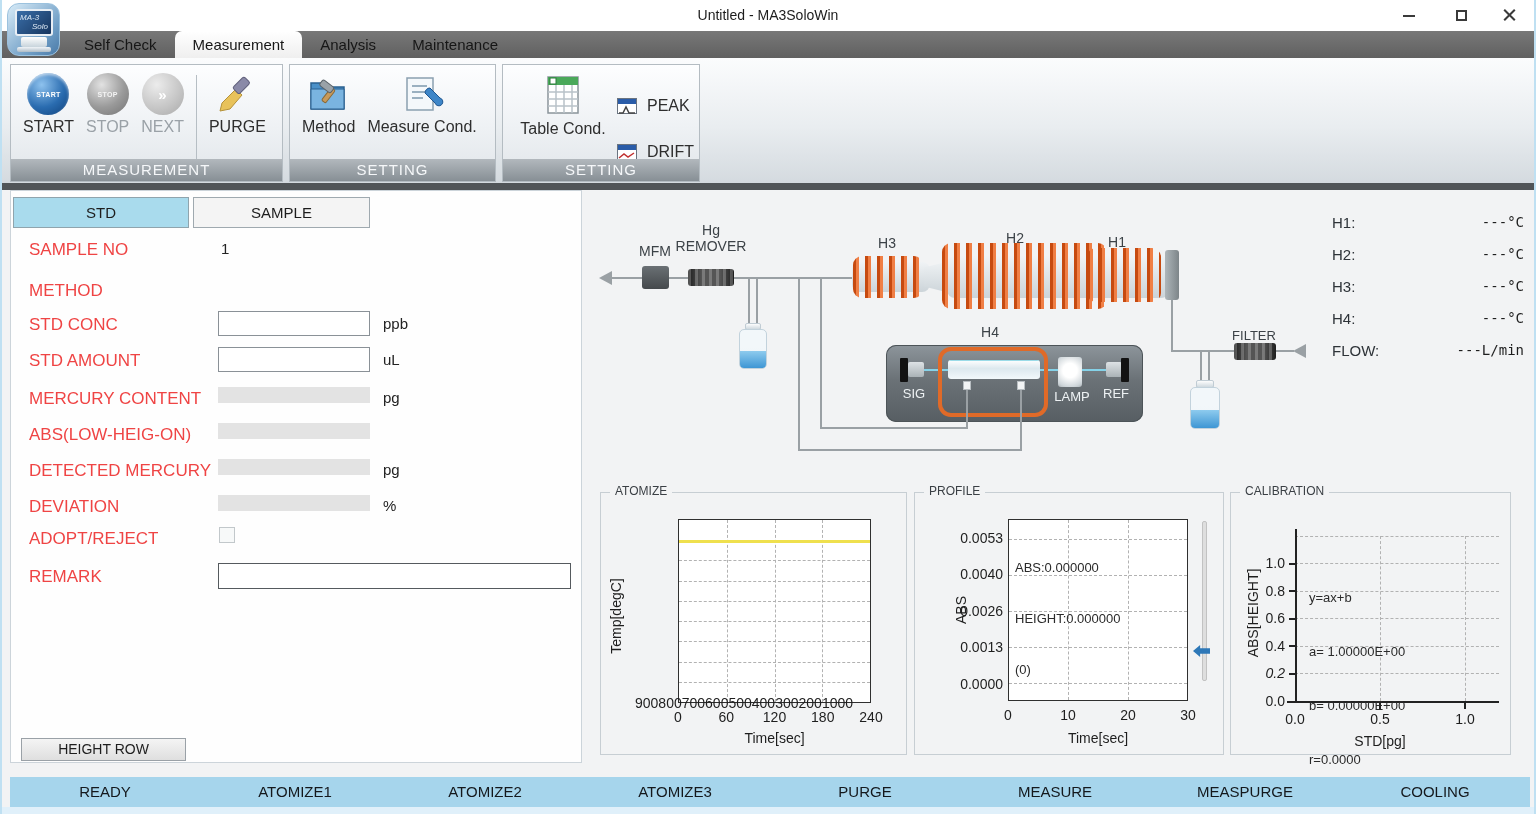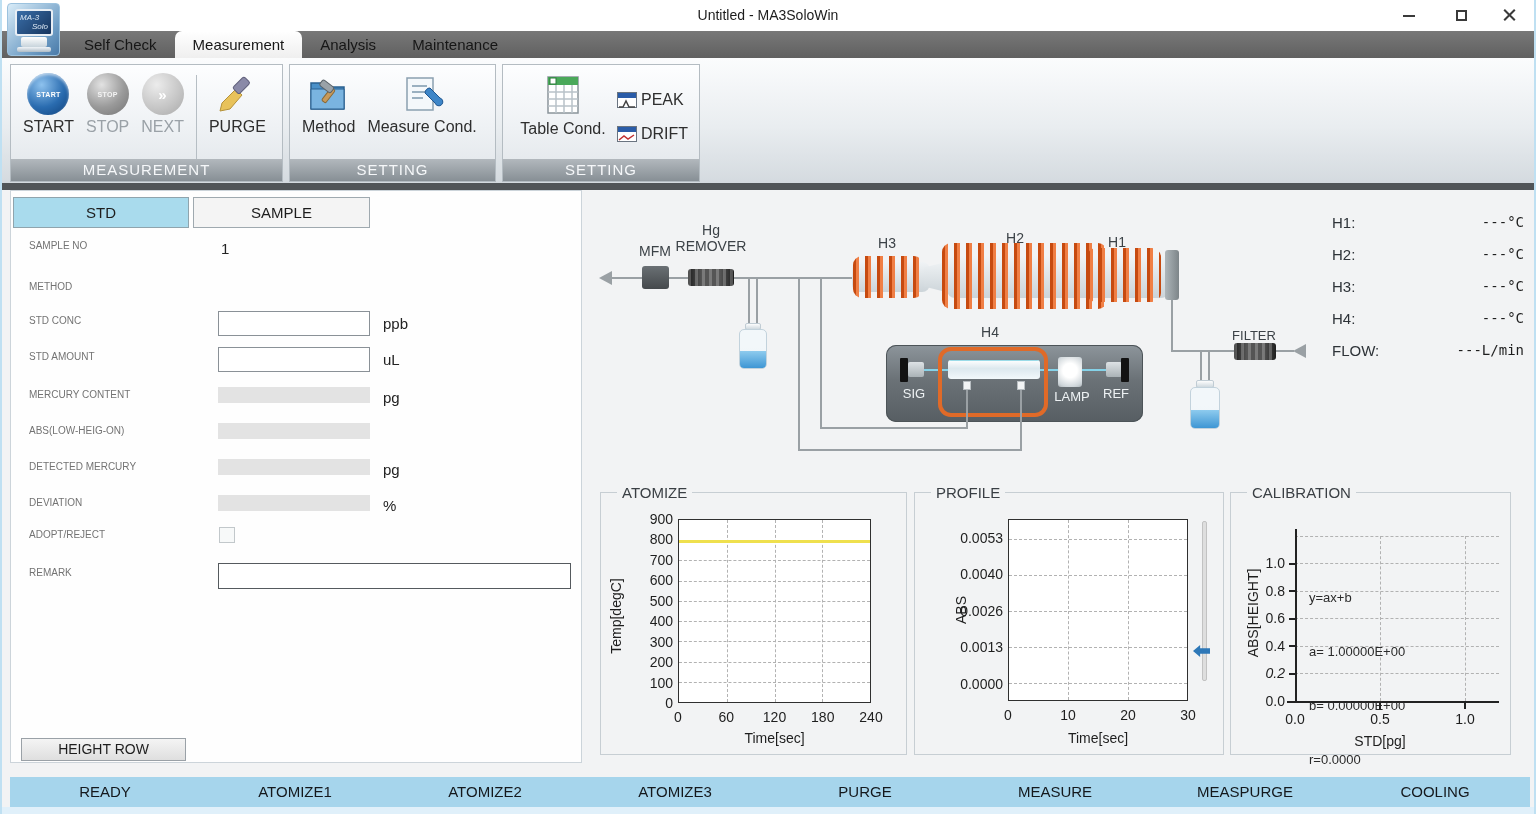--- a/index.html
+++ b/index.html
@@ -13,21 +13,21 @@
   .winbtn { position:absolute; top:0; width:46px; height:31px; display:flex; align-items:center; justify-content:center; }
   .btn-min { right:102px; } .btn-max { right:50px; } .btn-close { right:2px; }
   .glyph-min { width:12px; height:2px; background:#3a3a3a; }
   .glyph-max { width:11px; height:11px; border:2px solid #3a3a3a; }
   .glyph-close { position:relative; width:13px; height:13px; }
   .glyph-close i { position:absolute; left:-1px; top:5px; width:15px; height:2px; background:#3a3a3a; }
   .glyph-close i:first-child { transform:rotate(45deg); } .glyph-close i:last-child { transform:rotate(-45deg); }
 
   
   .app-icon { position:absolute; left:5px; top:3px; width:53px; height:53px; z-index:9;
-              background:linear-gradient(135deg,#d9ecf8,#6d9cc4 70%,#4a7aa8); border:1px solid #9cc2de; border-radius:4px; }
+              background:linear-gradient(135deg,#d9ecf8,#6d9cc4 70%,#4a7aa8); border:1px solid #9cc2de; border-radius:12px; }
   .monitor { position:absolute; left:7px; top:5px; width:38px; height:27px; background:linear-gradient(135deg,#3a6ea8,#16355e); border:2px solid #e8eef4; border-radius:3px;
              color:#dce8f4; font-size:8px; font-style:italic; line-height:9px; padding:2px 0 0 3px; }
   .monitor .l2 { text-align:right; padding-right:3px; }
   .mon-body { position:absolute; left:13px; top:33px; width:26px; height:10px; background:linear-gradient(#ffffff,#c8d4dc); border-radius:2px; }
   .mon-base { position:absolute; left:9px; top:43px; width:34px; height:5px; background:linear-gradient(#f0f4f8,#aebcc6); border-radius:2px; }
 
   
   .tabbar { position:absolute; left:0; top:31px; width:100%; height:27px; background:linear-gradient(#787878,#606060);
             display:flex; align-items:flex-end; padding-left:64px; }
   .tab { height:27px; padding:5px 18px 0 18px; font-size:15px; color:#161616; cursor:default; }
@@ -46,29 +46,29 @@
   .rbtn-label.dim { color:#9aa1a7; }
   .sphere { width:42px; height:42px; border-radius:50%; display:flex; align-items:center; justify-content:center;
             font-size:7px; color:#fff; font-weight:bold; letter-spacing:.3px; }
   .sphere-start { background:radial-gradient(circle at 35% 28%, #8ec2ee, #2a6cb0 55%, #0e3f78); box-shadow:inset 0 2px 3px rgba(255,255,255,.6); }
   .sphere-stop  { background:radial-gradient(circle at 35% 28%, #e2e2e2, #9a9a9a 55%, #727272); color:#f4f4f4; }
   .sphere-next  { background:radial-gradient(circle at 35% 28%, #ececec, #c4c4c4 60%, #a8a8a8); color:#ffffff; font-size:15px; }
   .vsep { width:1px; height:88px; background:#b6bec4; margin:4px 6px 0 6px; }
   .mini-win { width:20px; height:16px; border:1px solid #6a7franchise: none; border:1px solid #6a7480; background:#fff; position:relative; margin-right:4px; }
   .mini-bar { position:absolute; left:0; top:0; right:0; height:5px; background:#2a5ca8; }
   .peak-row { display:flex; align-items:center; margin:6px 0 10px 0; }
-  .peak-row .rbtn-label { margin:0; }
+  .peak-row .rbtn-label { margin:6px; }
 
   
   .main { position:absolute; left:0; top:190px; width:100%; height:587px; background:#f2f3f4; }
   .left-panel { position:absolute; left:8px; top:0px; width:572px; height:573px; background:#fefefe; border:1px solid #ccd4da; }
   .ptab { position:absolute; top:6px; height:31px; border:1px solid #9fa9af; font-size:15px; text-align:center; line-height:29px; color:#1d1d1d; }
   .ptab-std { left:2px; width:176px; background:#a9dbed; border-color:#8fa4ad; }
   .ptab-sample { left:182px; width:177px; background:#f4f4f4; }
-  .flabel { position:absolute; left:18px; font-size:10px; color:#737373; white-space:nowrap; }
+  .flabel { position:absolute; left:18px; font-size:17px; color:#ef4444; white-space:nowrap; }
   .fvalue { position:absolute; font-size:15px; color:#232323; }
   .funit { position:absolute; left:372px; font-size:15px; color:#232323; }
   .ftext { position:absolute; left:207px; width:152px; height:25px; border:1px solid #8a9197; background:#fff; font-size:14px; padding:0 6px; font-family:"Liberation Sans",sans-serif; }
   .fbar { position:absolute; left:207px; width:152px; height:16px; background:#e3e3e3; }
   .fselect { position:absolute; left:207px; top:86px; width:353px; height:26px; border:1px solid #9aa1a7; background:linear-gradient(#eeeeee,#e2e2e2);
              font-size:14px; line-height:24px; padding-left:8px; color:#1e1e1e; }
   .fselect .chev { position:absolute; right:10px; top:8px; width:8px; height:8px; border-right:2px solid #555; border-bottom:2px solid #555; transform:rotate(45deg) scaleY(.8); }
   .fremark { position:absolute; left:207px; top:372px; width:353px; height:26px; border:1px solid #555a5e; background:#fff; font-size:14px; padding:0 6px; font-family:"Liberation Sans",sans-serif; }
   .fcheck { position:absolute; left:208px; top:336px; width:16px; height:16px; border:1px solid #c2c8cb; background:#f7f9f9; }
   .insert-row { position:absolute; left:10px; top:547px; width:165px; height:23px; background:linear-gradient(#f4f4f4,#dfdfdf);
@@ -99,21 +99,21 @@
   .cellport { position:absolute; width:8px; height:9px; background:#f2f4f5; border:1px solid #b8bec2; top:191px; }
   .lampbox { position:absolute; left:1056px; top:167px; width:24px; height:30px; border-radius:3px;
              background:radial-gradient(circle at 50% 45%, #ffffff 35%, #cfd6da 80%, #aab2b6); }
   .wlabel { position:absolute; font-size:13px; color:#eef2f4; text-align:center; }
   .readout { position:absolute; width:192px; height:20px; }
   .readout .rl { position:absolute; left:0; font-size:15px; color:#2e3338; }
   .readout .rv { position:absolute; right:0; font-size:14px; color:#1e1e1e; font-family:"DejaVu Sans Mono", monospace; }
 
   
   .gbox { position:absolute; border:1px solid #c7ced3; }
-  .gbox-title { position:absolute; left:16px; top:-9px; background:#f2f3f4; padding:0 5px; font-size:15px; color:#3a3f44; }
+  .gbox-title { position:absolute; left:9px; top:-9px; background:#f2f3f4; padding:0 5px; font-size:12px; color:#3a3f44; }
   .plot { position:absolute; background:#ffffff; border:1px solid #2f2f2f; }
   .hgrid { position:absolute; left:0; right:0; height:0; border-top:1px dashed #b2b2b2; }
   .vgrid { position:absolute; top:0; bottom:0; width:0; border-left:1px dashed #b2b2b2; }
   .ytick { position:absolute; font-size:14px; color:#1e1e1e; text-align:right; }
   .xtick { position:absolute; font-size:14px; color:#1e1e1e; text-align:center; }
   .axlabel { position:absolute; font-size:14px; color:#1e1e1e; text-align:center; }
   .rot { transform:rotate(-90deg); }
   .anno { position:absolute; font-size:13px; color:#2a2a2a; line-height:17px; white-space:pre; }
   .setline { position:absolute; left:0; right:0; height:3px; background:#efe04e; }
   .slider-track { position:absolute; width:5px; background:#dedede; border:1px solid #c2c2c2; border-radius:2px; }
@@ -413,21 +413,21 @@
         <div class="hgrid" style="top:44.4%"></div>
           <div class="hgrid" style="top:55.6%"></div>
           <div class="hgrid" style="top:66.7%"></div>
         <div class="hgrid" style="top:77.8%"></div>
           <div class="hgrid" style="top:88.9%"></div>
         <div class="vgrid" style="left:25%"></div>
           <div class="vgrid" style="left:50%"></div>
           <div class="vgrid" style="left:75%"></div>
         <div class="setline" style="top: 11.1111%; background: rgb(239, 224, 78);"></div>
       </div>
-      <div style="position:absolute; left:34px; top:18px; width:38px; height:200px; display:flex; flex-direction:column; justify-content:space-between; align-items:flex-end;">
+      <div style="position:absolute; left:34px; top:18px; width:38px; height:200px; display:flex; flex-direction:row; justify-content:space-between; align-items:flex-end;">
         <span class="ytick" style="position:static">900</span>
           <span class="ytick" style="position:static">800</span>
         <span class="ytick" style="position:static">700</span>
           <span class="ytick" style="position:static">600</span>
         <span class="ytick" style="position:static">500</span>
           <span class="ytick" style="position:static">400</span>
         <span class="ytick" style="position:static">300</span>
           <span class="ytick" style="position:static">200</span>
         <span class="ytick" style="position:static">100</span>
           <span class="ytick" style="position:static">0</span>
@@ -452,20 +452,25 @@
         <div class="hgrid" style="top:70.5%"></div>
           <div class="hgrid" style="top:90.5%"></div>
         <div class="vgrid" style="left:33.3%"></div>
           <div class="vgrid" style="left:66.7%"></div>
       </div>
       <div class="ytick" style="left:32px; top:37px; width:56px;">0.0053</div>
       <div class="ytick" style="left:32px; top:73px; width:56px;">0.0040</div>
       <div class="ytick" style="left:32px; top:110px; width:56px;">0.0026</div>
       <div class="ytick" style="left:32px; top:146px; width:56px;">0.0013</div>
       <div class="ytick" style="left:32px; top:183px; width:56px;">0.0000</div>
+      <div class="anno" style="left:100px; top:32px;">
+        <div>ABS:0.000000</div>
+        <div>HEIGHT:0.000000</div>
+        <div>(0)</div>
+      </div>
       <div class="xtick" style="left:81px; top:214px; width:24px;">0</div>
       <div class="xtick" style="left:141px; top:214px; width:24px;">10</div>
       <div class="xtick" style="left:201px; top:214px; width:24px;">20</div>
       <div class="xtick" style="left:261px; top:214px; width:24px;">30</div>
       <div class="axlabel" style="left:93px; top:237px; width:180px;">Time[sec]</div>
       <div class="slider-track" style="left:287px; top:28px; height:160px;"></div>
       <div class="slider-thumb" style="left:278px; top:152px;"></div>
     </div>
 
     <div class="gbox" style="left:1228px; top:302px; width:281px; height:263px;">

